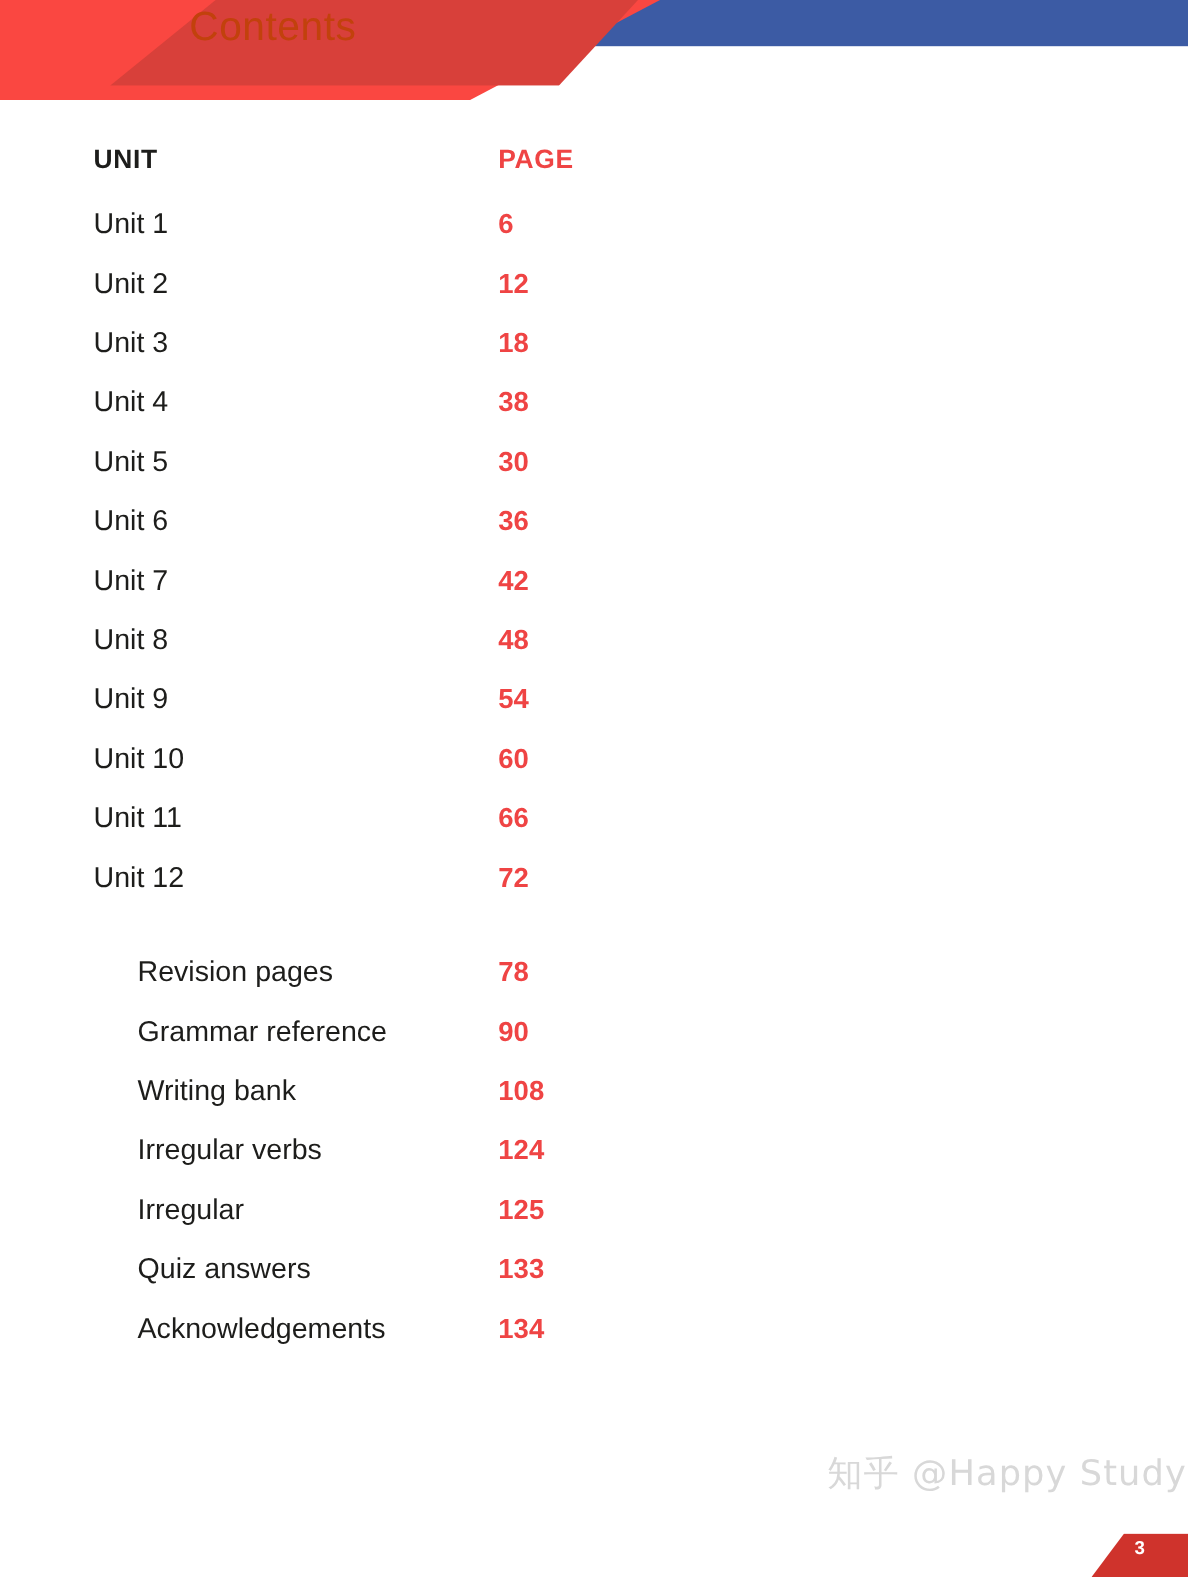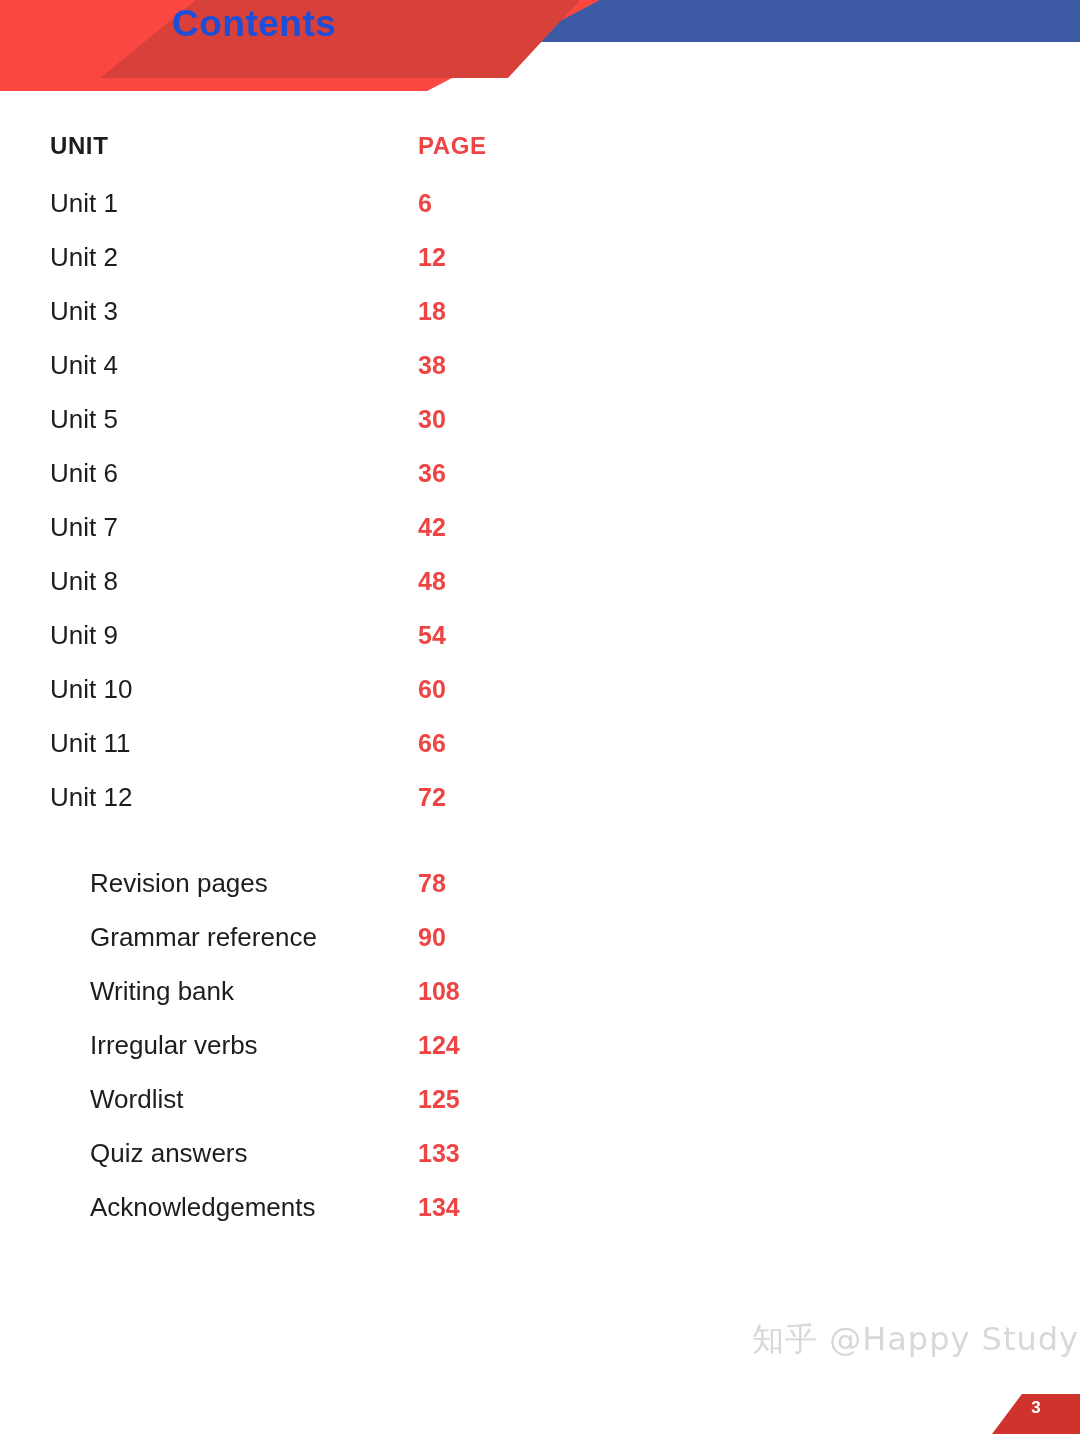--- a/index.html
+++ b/index.html
@@ -45,22 +45,22 @@
     width: 480px;
     height: 78px;
     background: #d8403a;
     clip-path: polygon(20% 0, 100% 0, 85% 100%, 0 100%);
   }
   .banner-title {
     position: absolute;
     left: 172px;
     top: 3px;
     font-size: 37px;
-    font-weight: bold;
-    color: #1d4ed8;
+    font-weight: normal;
+    color: #c2410c;
     letter-spacing: 0.5px;
     white-space: nowrap;
   }
 
   
   .contents {
     position: absolute;
     left: 0;
     top: 132px;
     width: 1080px;
@@ -71,20 +71,21 @@
     height: 54px;
   }
   .col-label {
     width: 418px;
     padding-left: 50px;
     box-sizing: border-box;
     font-size: 26px;
     font-weight: normal;
     color: #1d1d1b;
     position: relative;
+    margin-left: 35px;
   }
   .col-page {
     font-size: 25px;
     font-weight: bold;
     color: #ef4444;
   }
   .head-row .col-label,
   .head-row .col-page {
     font-weight: bold;
     font-size: 24px;
@@ -218,21 +219,21 @@
     Writing bank</div>
     <div class="col-page">108</div>
   </div>
 
 
   <div class="row sub">
     <div class="col-label">Irregular verbs</div>
     <div class="col-page">124</div>
   </div>
   <div class="row sub">
-    <div class="col-label">Wordlist</div>
+    <div class="col-label">Irregular</div>
     <div class="col-page">125</div>
   </div>
   <div class="row sub">
     <div class="col-label">Quiz answers</div>
     <div class="col-page">133</div>
   </div>
   <div class="row sub">
     <div class="col-label">Acknowledgements</div>
     <div class="col-page">134</div>
   </div>

